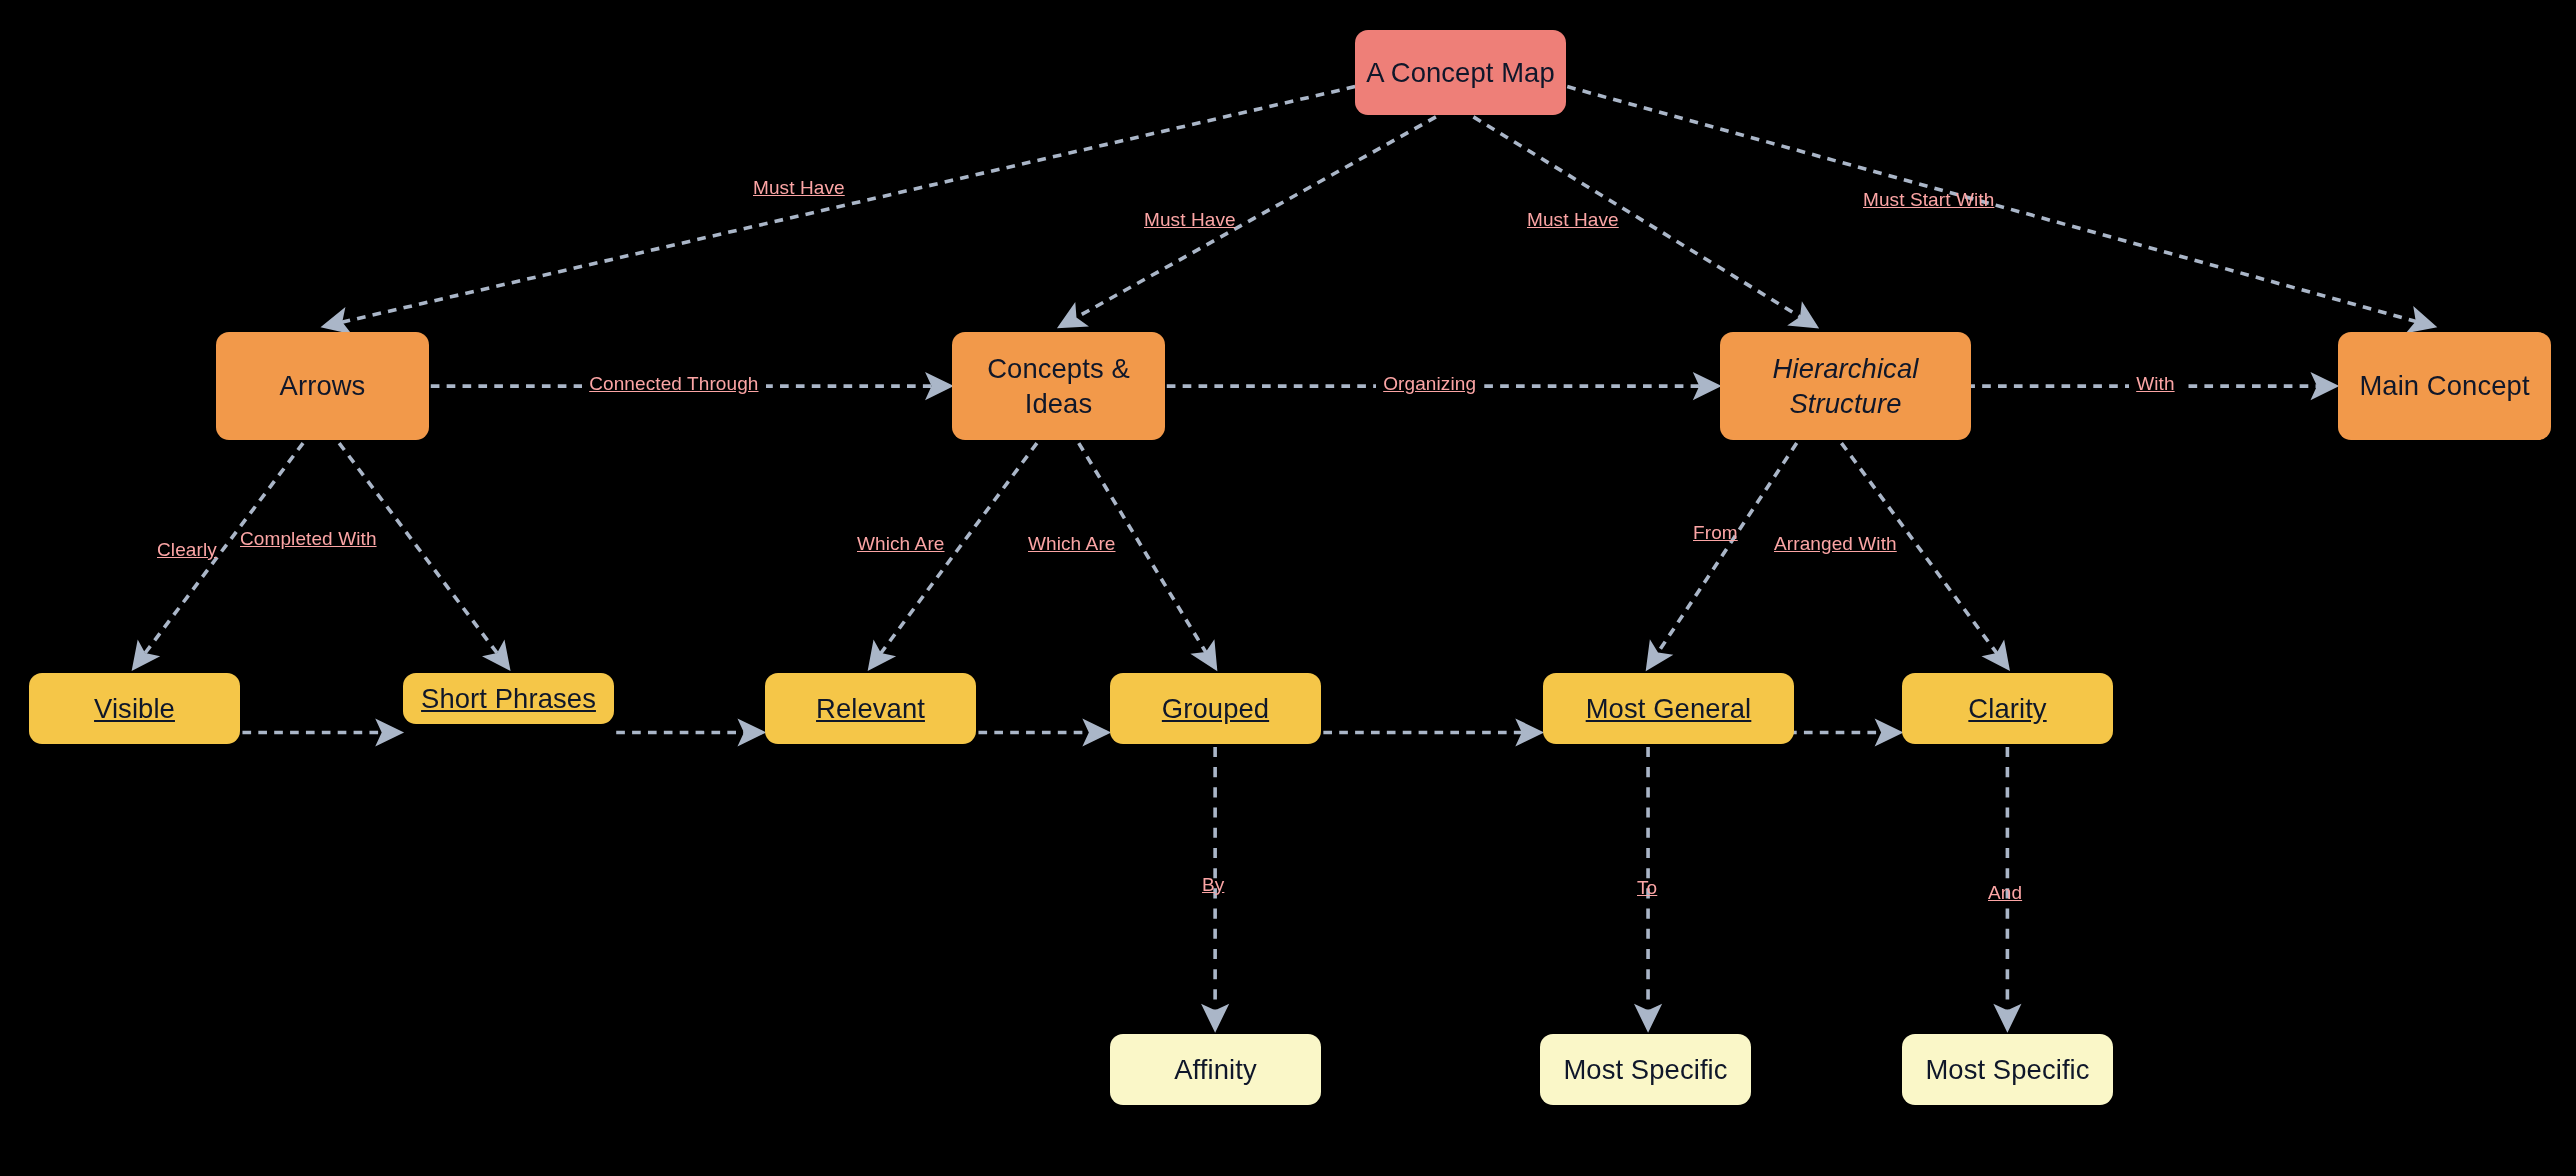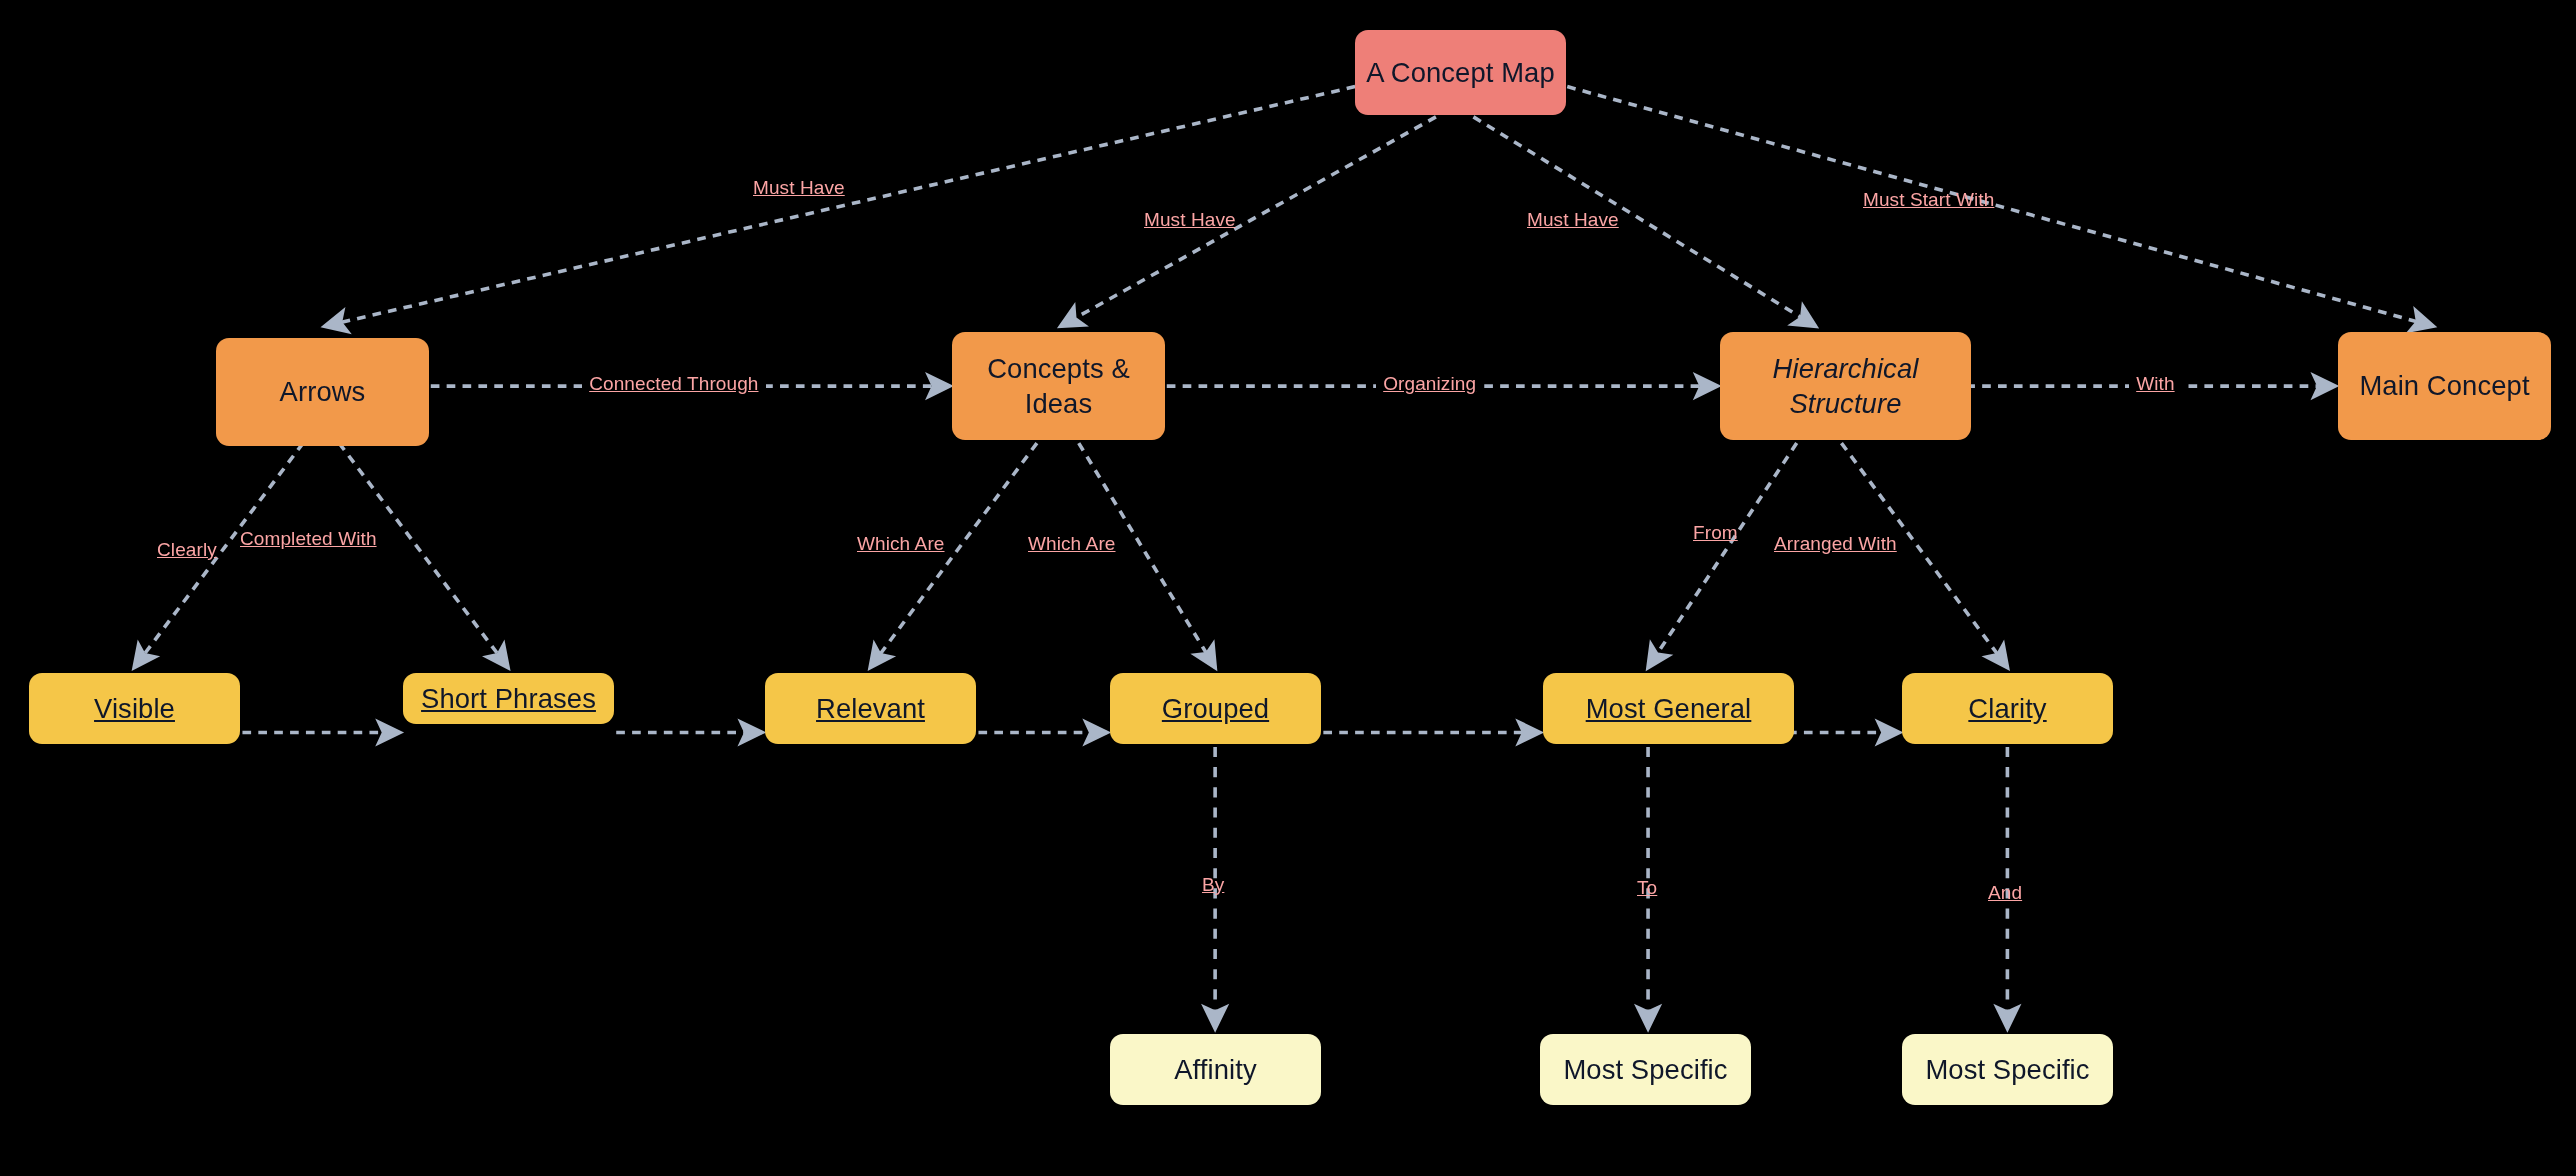--- a/index.html
+++ b/index.html
@@ -88,21 +88,21 @@
         <line x1="2434" y1="1015" x2="2632" y2="1015" stroke="#aab6c8" stroke-width="5" stroke-dasharray="12 10" marker-end="url(#arrowhead)" fill="none"></line>
         <line x1="1684" y1="1035" x2="1684" y2="1425" stroke="#aab6c8" stroke-width="5" stroke-dasharray="14 14" marker-end="url(#arrowhead)" fill="none"></line>
         <line x1="2284" y1="1035" x2="2284" y2="1425" stroke="#aab6c8" stroke-width="5" stroke-dasharray="14 14" marker-end="url(#arrowhead)" fill="none"></line>
         <line x1="2782" y1="1035" x2="2782" y2="1425" stroke="#aab6c8" stroke-width="5" stroke-dasharray="14 14" marker-end="url(#arrowhead)" fill="none"></line>
       </g>
   </svg>
   <div id="node-layer">
       <div class="node root" style="left: 1355px; top: 30px; width: 211px; height: 85px;">
         <span>A Concept Map</span>
       </div>
-      <div class="node lvl1" style="left: 216px; top: 332px; width: 213px; height: 108px; margin-top: 6px;">
+      <div class="node lvl1" style="left: 216px; top: 332px; width: 213px; height: 108px;">
         <span>Arrows</span>
       </div>
       <div class="node lvl1" style="left: 952px; top: 332px; width: 213px; height: 108px;">
         <span>Concepts &amp; Ideas</span>
       </div>
       <div class="node lvl1" style="left: 1720px; top: 332px; width: 251px; height: 108px; font-style: italic;">
         <span>Hierarchical Structure</span>
       </div>
       <div class="node lvl1" style="left: 2338px; top: 332px; width: 213px; height: 108px;">
         <span>Main Concept</span>

